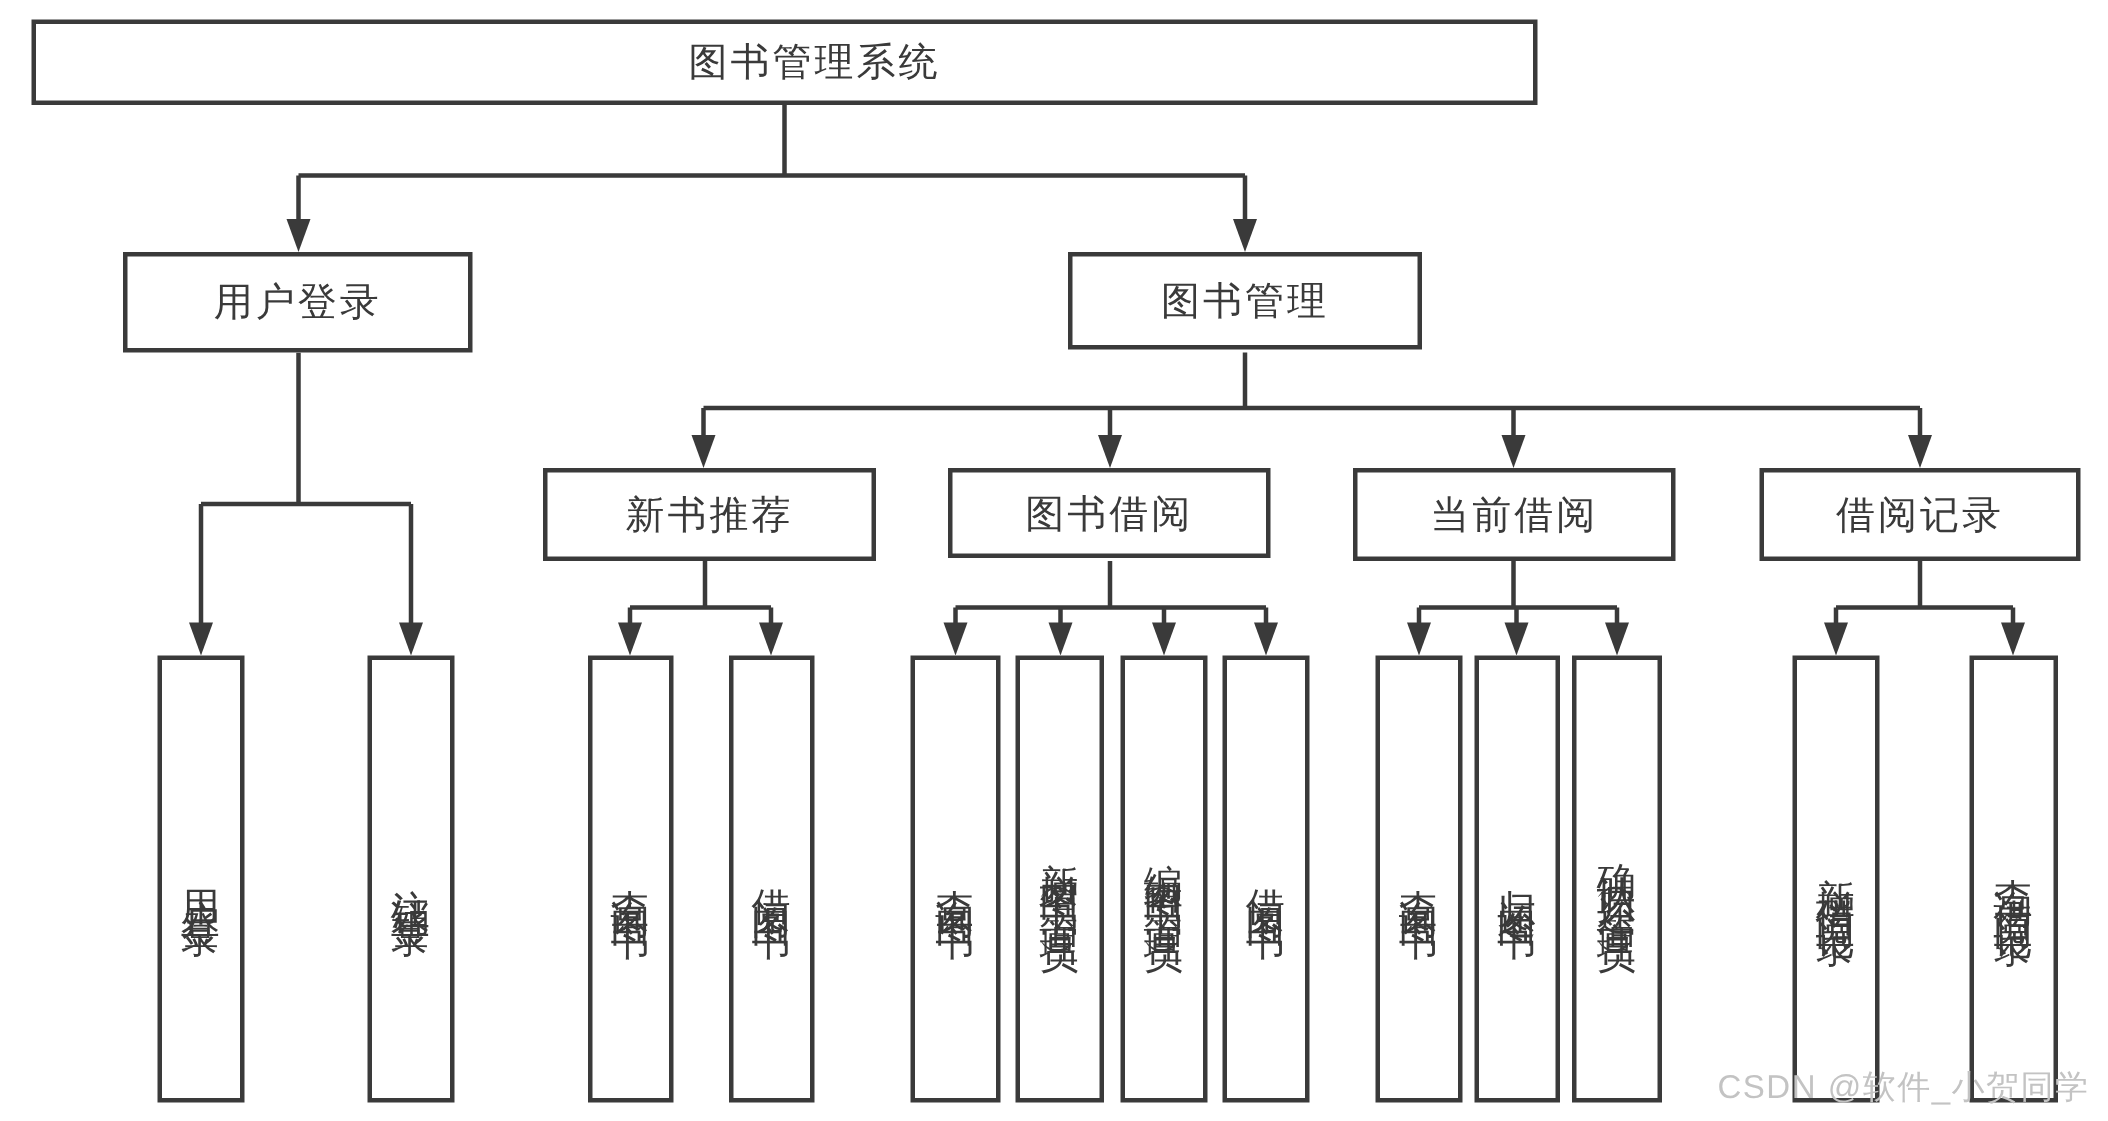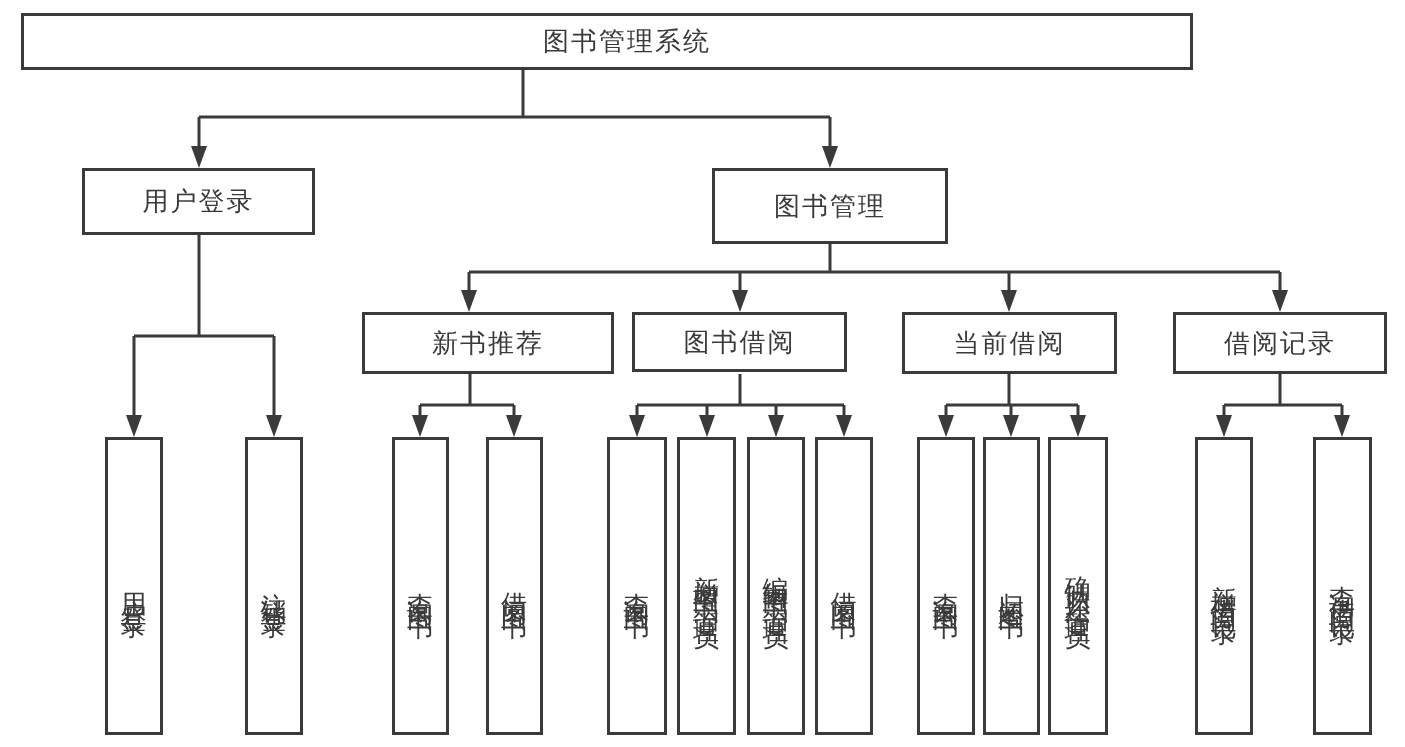--- a/index.html
+++ b/index.html
@@ -73,32 +73,32 @@
     <path d="M1009 374 V405 M946 405 H1078 M946 405 V417 M1011 405 V417 M1078 405 V417"></path>
     <polygon points="938,415 954,415 946,437"></polygon>
     <polygon points="1003,415 1019,415 1011,437"></polygon>
     <polygon points="1070,415 1086,415 1078,437"></polygon>
 
     <path d="M1280 374 V405 M1224 405 H1342 M1224 405 V417 M1342 405 V417"></path>
     <polygon points="1216,415 1232,415 1224,437"></polygon>
     <polygon points="1334,415 1350,415 1342,437"></polygon>
   </svg>
 
-  <div class="box hbox" style="left:21px;top:13px;width:1172px;height:57px;padding-left:40px;">
+  <div class="box hbox" style="left:21px;top:13px;width:1004px;height:57px;padding-left:40px;">
     <span>图书管理系统</span>
   </div>
 
   <div class="box hbox" style="left:82px;top:168px;width:233px;height:67px;">
     <span>用户登录</span>
   </div>
-  <div class="box hbox" style="left:712px;top:168px;width:236px;height:76px;">
+  <div class="box hbox" style="left:712px;top:168px;width:236px;height:65px;">
     <span>图书管理</span>
   </div>
 
-  <div class="box hbox" style="left:362px;top:312px;width:252px;height:62px;">
+  <div class="box hbox" style="left:362px;top:312px;width:222px;height:62px;">
     <span>新书推荐</span>
   </div>
   <div class="box hbox" style="left:632px;top:312px;width:215px;height:60px;">
     <span>图书借阅</span>
   </div>
   <div class="box hbox" style="left:1173px;top:312px;width:214px;height:62px;">
     <span>借阅记录</span>
   </div>
   <div class="box hbox" style="left:902px;top:312px;width:215px;height:62px;">
     <span>当前借阅</span>
@@ -141,14 +141,15 @@
     <span class="vtxt">确认归还（管理员）</span>
   </div>
 
   <div class="box vbox" style="left:1195px;width:58px;">
     <span class="vtxt">新增借阅记录</span>
   </div>
   <div class="box vbox" style="left:1313px;width:59px;">
     <span class="vtxt">查询借阅记录</span>
   </div>
 
+  <div class="watermark">CSDN @软件_小贺同学</div>
 
 </div>
 
 </body></html>

